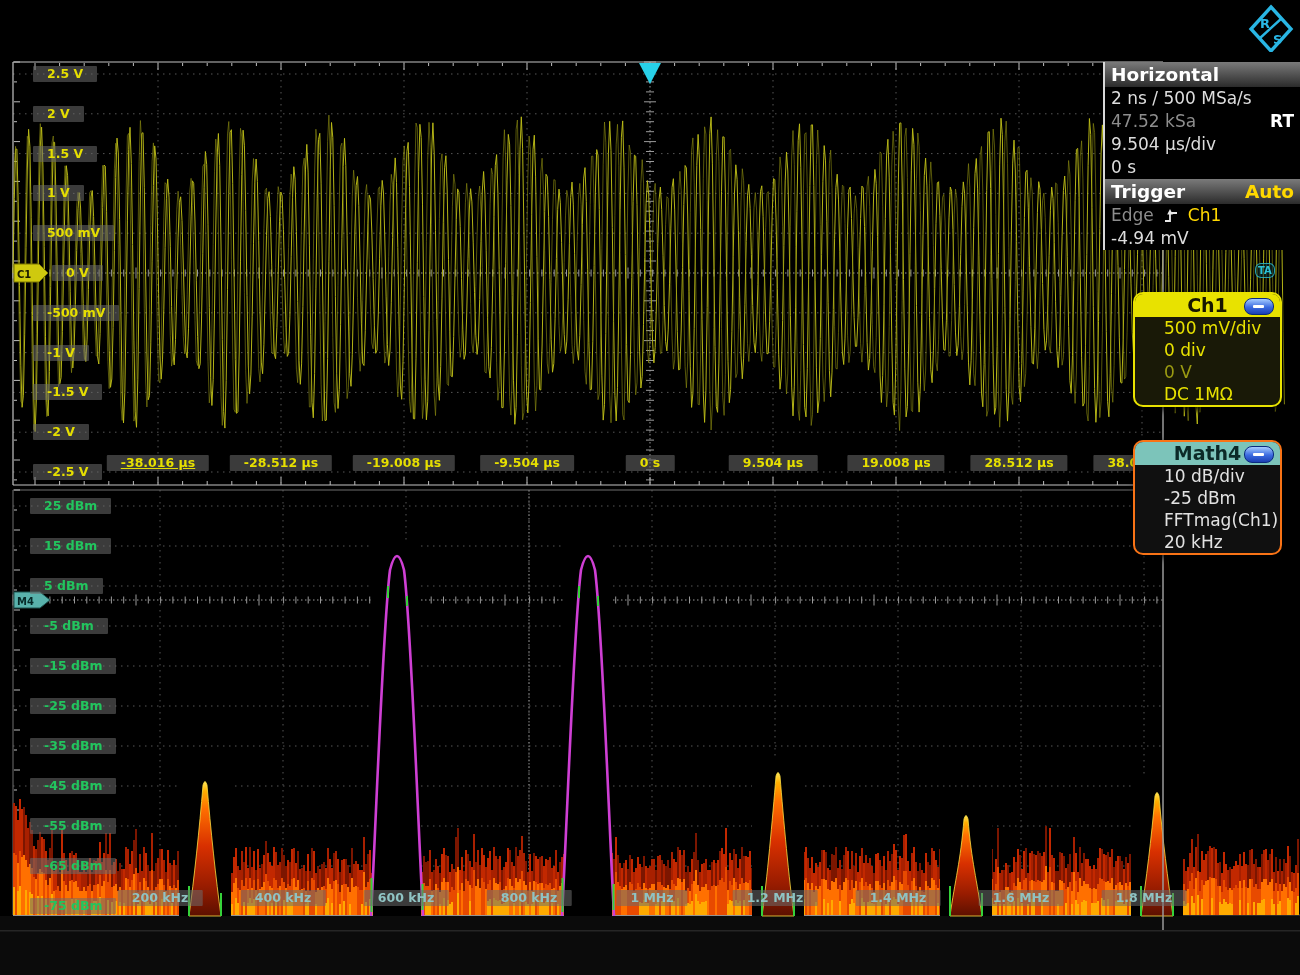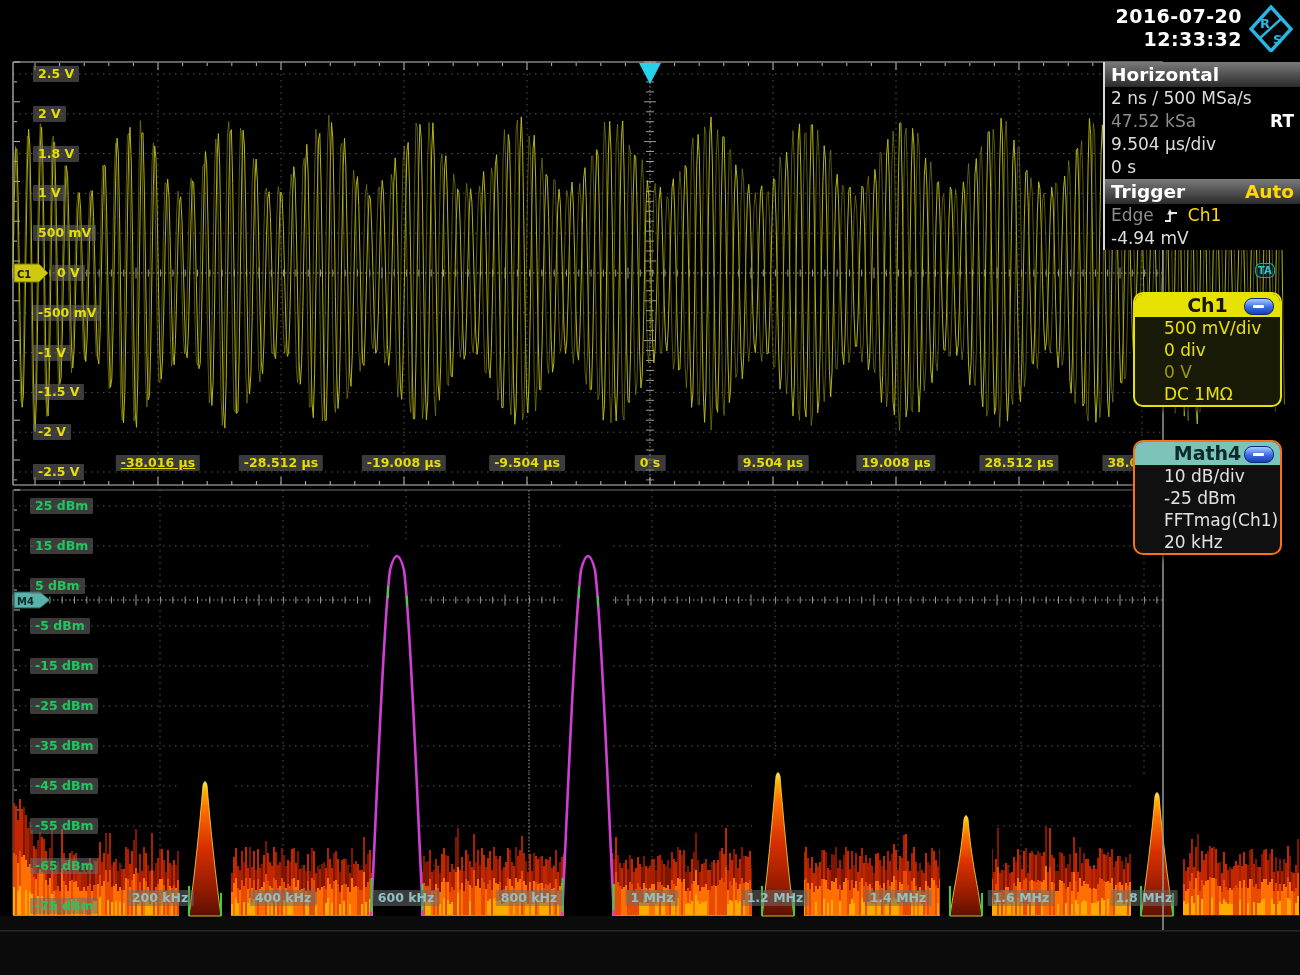--- a/index.html
+++ b/index.html
@@ -1,21 +1,21 @@
 <!DOCTYPE html>
 <html><head>
 <meta charset="utf-8">
 <style>
   html,body{margin:0;padding:0;background:#000;}
   .screen{position:relative;width:1300px;height:975px;background:#000;overflow:hidden;
           font-family:"DejaVu Sans",sans-serif;}
   .screen svg.main{position:absolute;left:0;top:0;}
   #labels{position:absolute;left:0;top:0;width:1300px;height:975px;pointer-events:none;}
   .lbl{position:absolute;background:rgba(108,108,108,0.55);font-size:12.5px;font-weight:bold;
-       padding:1px 5px;line-height:14px;white-space:nowrap;transform:translateY(-50%);border-radius:1px;}
+       padding:1px 14px;line-height:14px;white-space:nowrap;transform:translateY(-50%);border-radius:1px;}
   .lbl.v{color:#e6df00;}
   .lbl.t{color:#e6df00;transform:translate(-50%,-50%);}
   .lbl.db{color:#22c55e;}
   .lbl.f{color:#8fc3c3;transform:translate(-50%,-50%);}
 
   
   .panel{position:absolute;left:1103px;top:62px;width:197px;background:#000;color:#ddd;
          font-size:17px;border-left:2px solid #d8d8d8;box-sizing:border-box;}
   .phead{display:flex;justify-content:space-between;align-items:center;padding:0 6px;height:25px;
          background:linear-gradient(#7a7a7a,#2b2b2b);color:#fff;font-weight:bold;font-size:18.5px;}
@@ -110,21 +110,21 @@
       <polygon points="639,63 661,63 650,84" fill="#28d0e8"></polygon>
       <polygon points="14,264 39,264 48,273 39,282 14,282" fill="#cfc90e" stroke="#7a7600" stroke-width="1"></polygon>
       <text x="17" y="277.5" font-size="10" font-weight="bold" fill="#1a1a00" font-family="DejaVu Sans, sans-serif">C1</text>
       <polygon points="14,592 40,592 50,600 40,608 14,608" fill="#59b2ac" stroke="#1f5450" stroke-width="1"></polygon>
       <text x="17" y="604.5" font-size="10" font-weight="bold" fill="#062a28" font-family="DejaVu Sans, sans-serif">M4</text>
     </svg>
 
   <div id="labels">
       <div class="lbl v" style="left: 33px; top: 74px;">2.5 V</div>
       <div class="lbl v" style="left: 33px; top: 113.8px;">2 V</div>
-      <div class="lbl v" style="left: 33px; top: 153.6px;">1.8 V</div>
+      <div class="lbl v" style="left: 33px; top: 153.6px;">1.5 V</div>
       <div class="lbl v" style="left: 33px; top: 193.4px;">1 V</div>
       <div class="lbl v" style="left: 33px; top: 233.2px;">500 mV</div>
       <div class="lbl v" style="left: 52px; top: 273px;">0 V</div>
       <div class="lbl v" style="left: 33px; top: 312.8px;">-500 mV</div>
       <div class="lbl v" style="left: 33px; top: 352.6px;">-1 V</div>
       <div class="lbl v" style="left: 33px; top: 392.4px;">-1.5 V</div>
       <div class="lbl v" style="left: 33px; top: 432.2px;">-2 V</div>
       <div class="lbl v" style="left: 33px; top: 472px;">-2.5 V</div>
       <div class="lbl t" style="left: 158px; top: 463px; text-decoration: underline;">-38.016 µs</div>
       <div class="lbl t" style="left: 281px; top: 463px;">-28.512 µs</div>
@@ -206,24 +206,20 @@
     <div class="bhead">
       <span>Math4</span>
       <span class="minbtn"></span>
     </div>
     <div class="brow">10 dB/div</div>
     <div class="brow">-25 dBm</div>
     <div class="brow">FFTmag(Ch1)</div>
     <div class="brow">20 kHz</div>
   </div>
 
-  <div class="datetime">
-    <div>2016-07-20</div>
-    <div>12:33:32</div>
-  </div>
   <svg class="logo" width="46" height="48">
     <polygon points="23,3 43,25 23,47 3,25" fill="none" stroke="#29b6e4" stroke-width="3.4"></polygon>
     <line x1="11" y1="35" x2="34" y2="14" stroke="#29b6e4" stroke-width="2.4"></line>
     <text x="12" y="24" font-size="13" font-weight="bold" fill="#29b6e4" font-family="DejaVu Sans, sans-serif">R</text>
     <text x="25" y="40" font-size="13" font-weight="bold" fill="#29b6e4" font-family="DejaVu Sans, sans-serif">S</text>
   </svg>
 
   <span class="ta-badge">TA</span>
 </div>
 

